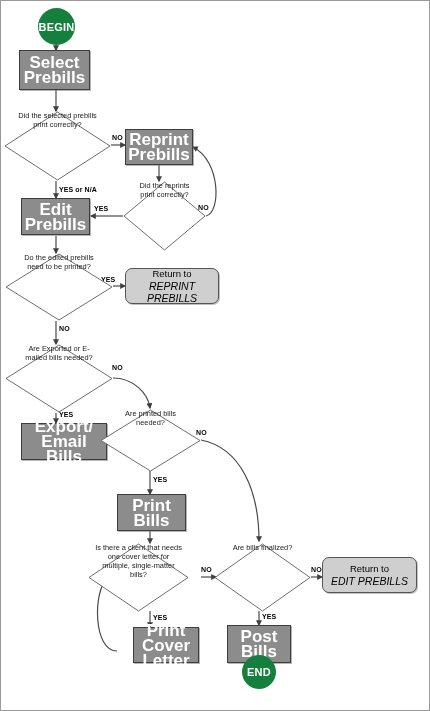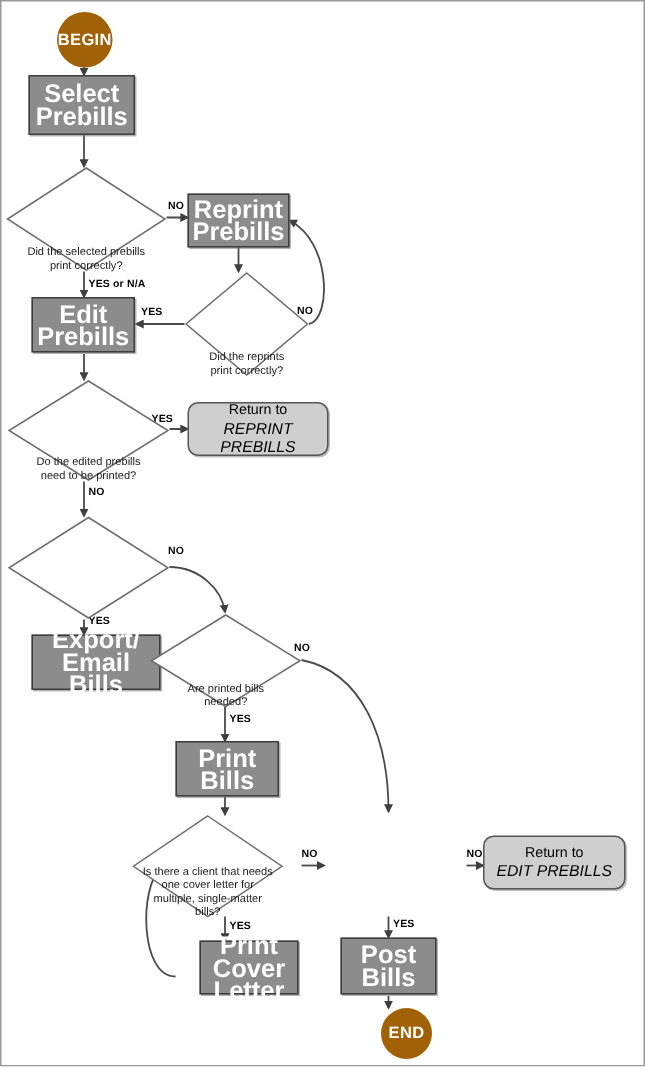--- a/index.html
+++ b/index.html
@@ -25,21 +25,21 @@
   
   .node{
     position:absolute;
     box-sizing:border-box;
     display:flex;
     align-items:center;
     justify-content:center;
     text-align:center;
   }
   .terminator{
-    background:#a16207;
+    background:#15803d;
     border-radius:50%;
     color:#ffffff;
     font-weight:bold;
     font-size:11px;
     letter-spacing:.2px;
     text-align:center;
   }
   .process{
     background:#8c8c8c;
     border:1px solid #3d3d3d;
@@ -55,21 +55,21 @@
     border-radius:7px;
     color:#000000;
     font-size:9.5px;
     line-height:12px;
     box-shadow:1px 1px 0 rgba(150,150,150,.6);
   }
   .refbox .ital{font-style:italic;font-size:10.5px;}
   .decision{
     position:absolute;
     display:flex;
-    align-items:flex-end;
+    align-items:flex-start;
     justify-content:center;
     text-align:center;
   }
   .decision .dtext{
     position:relative;
     z-index:2;
     font-size:7.4px;
     line-height:9px;
     color:#1a1a1a;
     width:74%;
@@ -199,20 +199,21 @@
     <div>
       <div>Return to</div>
       <div class="ital">REPRINT PREBILLS</div>
     </div>
   </div>
 
   <div class="decision" style="left:4px;top:343px;width:108px;height:69px;">
     <svg class="dshape" viewBox="0 0 108 69" preserveAspectRatio="none">
       <polygon points="54,1 107,34.5 54,68 1,34.5" fill="#ffffff" stroke="#6d6d6d" stroke-width="1"></polygon>
     </svg>
+    <div class="dtext">Are Exported or E-mailed bills needed?</div>
   </div>
 
   <div class="node process" style="left:20px;top:422px;width:86px;height:37px;">
     <div>
       <div>Export/</div>
       <div>Email Bills</div>
     </div>
   </div>
 
   <div class="decision" style="left:99px;top:408px;width:101px;height:63px;">
@@ -236,36 +237,42 @@
     <div class="dtext" style="width:86%;">Is there a client that needs one cover letter for multiple, single-matter bills?</div>
   </div>
 
   <div class="node process" style="left:132px;top:626px;width:66px;height:36px;">
     <div>
       <div>Print Cover</div>
       <div>Letter</div>
     </div>
   </div>
 
+  <div class="decision" style="left:213px;top:542px;width:97px;height:69px;">
+    <svg class="dshape" viewBox="0 0 97 69" preserveAspectRatio="none">
+      <polygon points="48.5,1 96,34.5 48.5,68 1,34.5" fill="#ffffff" stroke="#6d6d6d" stroke-width="1"></polygon>
+    </svg>
+    <div class="dtext">Are bills finalized?</div>
+  </div>
 
   <div class="node refbox" style="left:321px;top:556px;width:95px;height:36px;">
     <div>
       <div>Return to</div>
       <div class="ital">EDIT PREBILLS</div>
     </div>
   </div>
 
   <div class="node process" style="left:226px;top:624px;width:64px;height:38px;">
     <div>
       <div>Post</div>
       <div>Bills</div>
     </div>
   </div>
 
-  <div class="node terminator" style="left:241px;top:671px;width:34px;height:34px;margin-left:12px;">
+  <div class="node terminator" style="left:241px;top:654px;width:34px;height:34px;">
     <span>END</span>
   </div>
 
   <div class="edgelabel" style="left:111px;top:133px;">NO</div>
   <div class="edgelabel" style="left:58px;top:185px;">YES or N/A</div>
   <div class="edgelabel" style="left:197px;top:203px;">NO</div>
   <div class="edgelabel" style="left:93px;top:204px;">YES</div>
   <div class="edgelabel" style="left:100px;top:275px;">YES</div>
   <div class="edgelabel" style="left:58px;top:324px;">NO</div>
   <div class="edgelabel" style="left:111px;top:363px;">NO</div>

